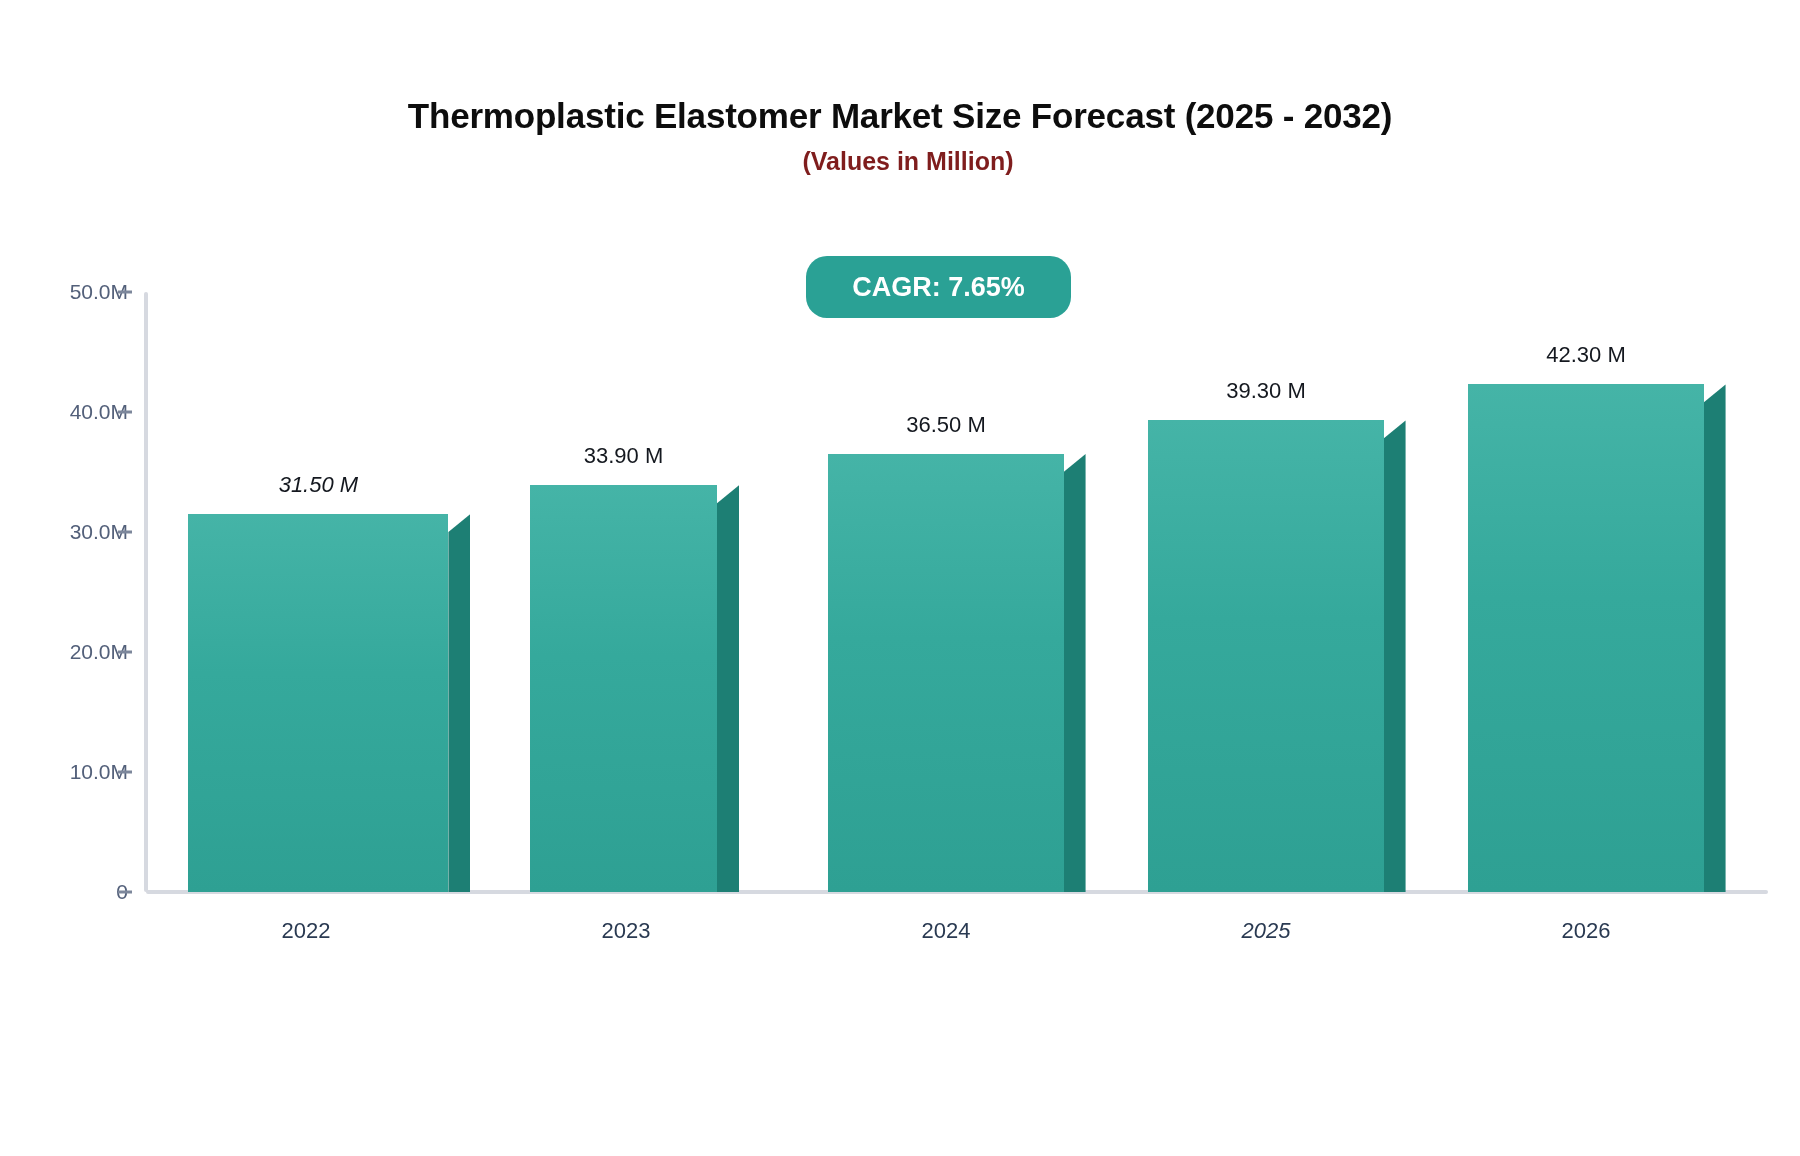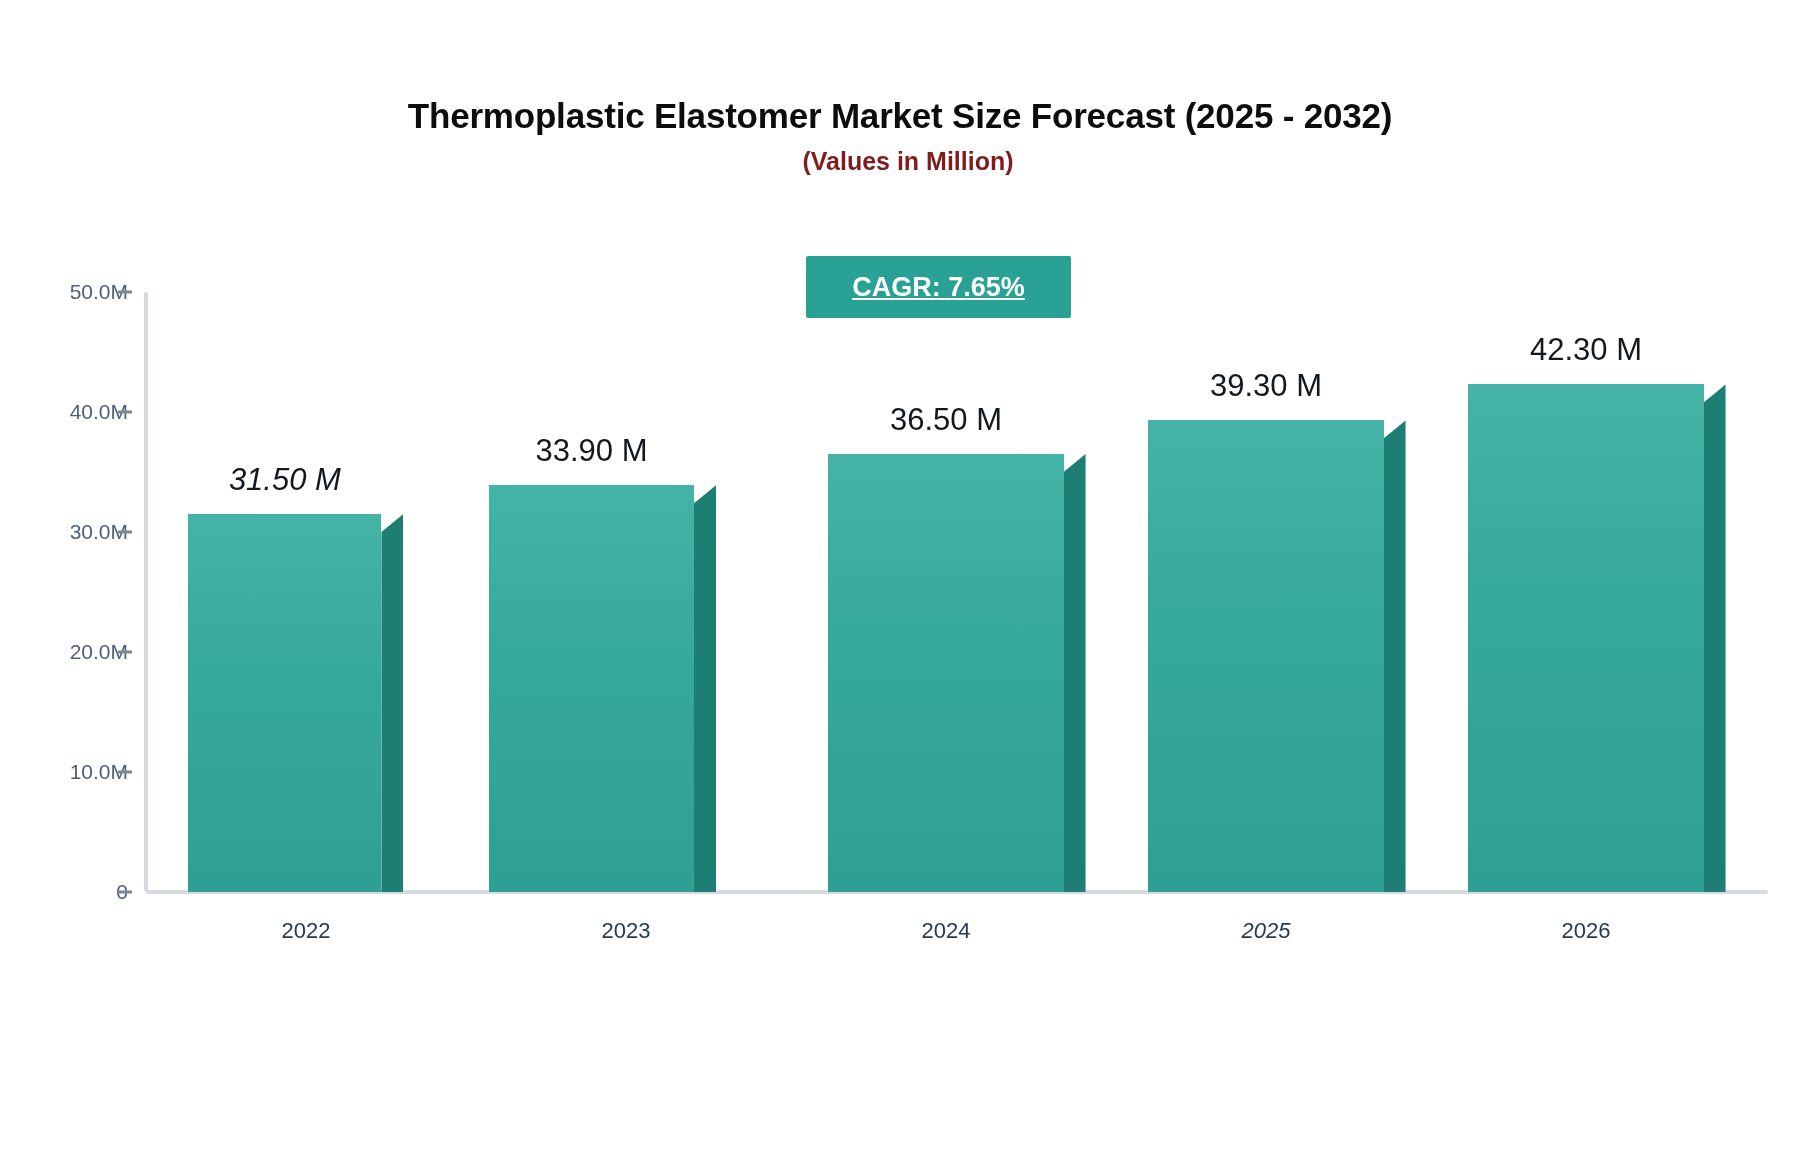--- a/index.html
+++ b/index.html
@@ -47,30 +47,29 @@
     color: #7f1d1d;
   }
 
   
   .cagr-badge {
     position: absolute;
     left: 806px;
     top: 256px;
     width: 265px;
     height: 62px;
-    border-radius: 2px;
+    border-radius: 21px;
     background: #2aa195;
     color: #ffffff;
     font-size: 27px;
     font-weight: bold;
     display: flex;
     align-items: center;
     justify-content: center;
     box-sizing: border-box;
-    text-decoration: underline;
   }
 
   
   .plot {
     position: absolute;
     left: 146px;
     top: 292px;
     width: 1600px;
     height: 600px;
   }
@@ -129,21 +128,21 @@
     bottom: 0;
     width: 22px;
     background: #1d7f74;
     clip-path: polygon(0 18px, 100% 0, 100% 100%, 0 100%);
   }
   .bar-label {
     position: absolute;
     left: 0;
     width: 100%;
     text-align: center;
-    font-size: 31px;
+    font-size: 22px;
     color: #14181f;
     white-space: nowrap;
   }
   .x-label {
     position: absolute;
     top: 918px;
     font-size: 22px;
     color: #2a3a52;
     text-align: center;
     white-space: nowrap;
@@ -192,26 +191,26 @@
       <div class="y-tick-dash" style="top: 652px;"></div>
       <div class="y-tick" style="top: 532px;">30.0M</div>
       <div class="y-tick-dash" style="top: 532px;"></div>
       <div class="y-tick" style="top: 412px;">40.0M</div>
       <div class="y-tick-dash" style="top: 412px;"></div>
       <div class="y-tick" style="top: 292px;">50.0M</div>
       <div class="y-tick-dash" style="top: 292px;"></div>
     </div>
 
   <div class="plot" id="plot">
-      <div class="bar-wrap" style="left: 42.4px; width: 193px; height: 378px; font-style: italic;">
+      <div class="bar-wrap" style="left: 42.4px; width: 260px; height: 378px; font-style: italic;">
         <div class="bar-face" style="height: 378px;"></div>
         <div class="bar-side" style="height: 378px;"></div>
         <div class="bar-label" style="bottom: 394px;">31.50 M</div>
       </div>
-      <div class="bar-wrap" style="left: 343px; width: 205px; height: 406.8px;">
+      <div class="bar-wrap" style="left: 384px; width: 187px; height: 406.8px;">
         <div class="bar-face" style="height: 406.8px;"></div>
         <div class="bar-side" style="height: 406.8px;"></div>
         <div class="bar-label" style="bottom: 422.8px;">33.90 M</div>
       </div>
       <div class="bar-wrap" style="left: 682.4px; width: 235.2px; height: 438px;">
         <div class="bar-face" style="height: 438px;"></div>
         <div class="bar-side" style="height: 438px;"></div>
         <div class="bar-label" style="bottom: 454px;">36.50 M</div>
       </div>
       <div class="bar-wrap" style="left: 1002.4px; width: 235.2px; height: 471.6px; border-radius: 11px;">

